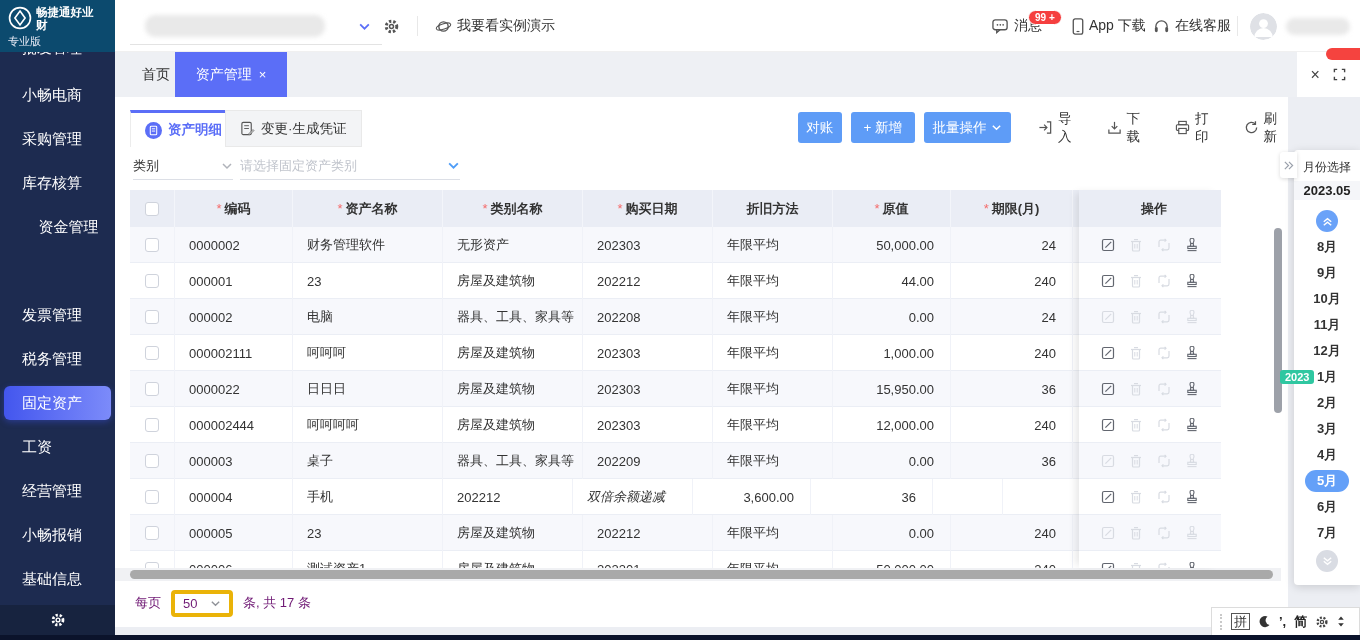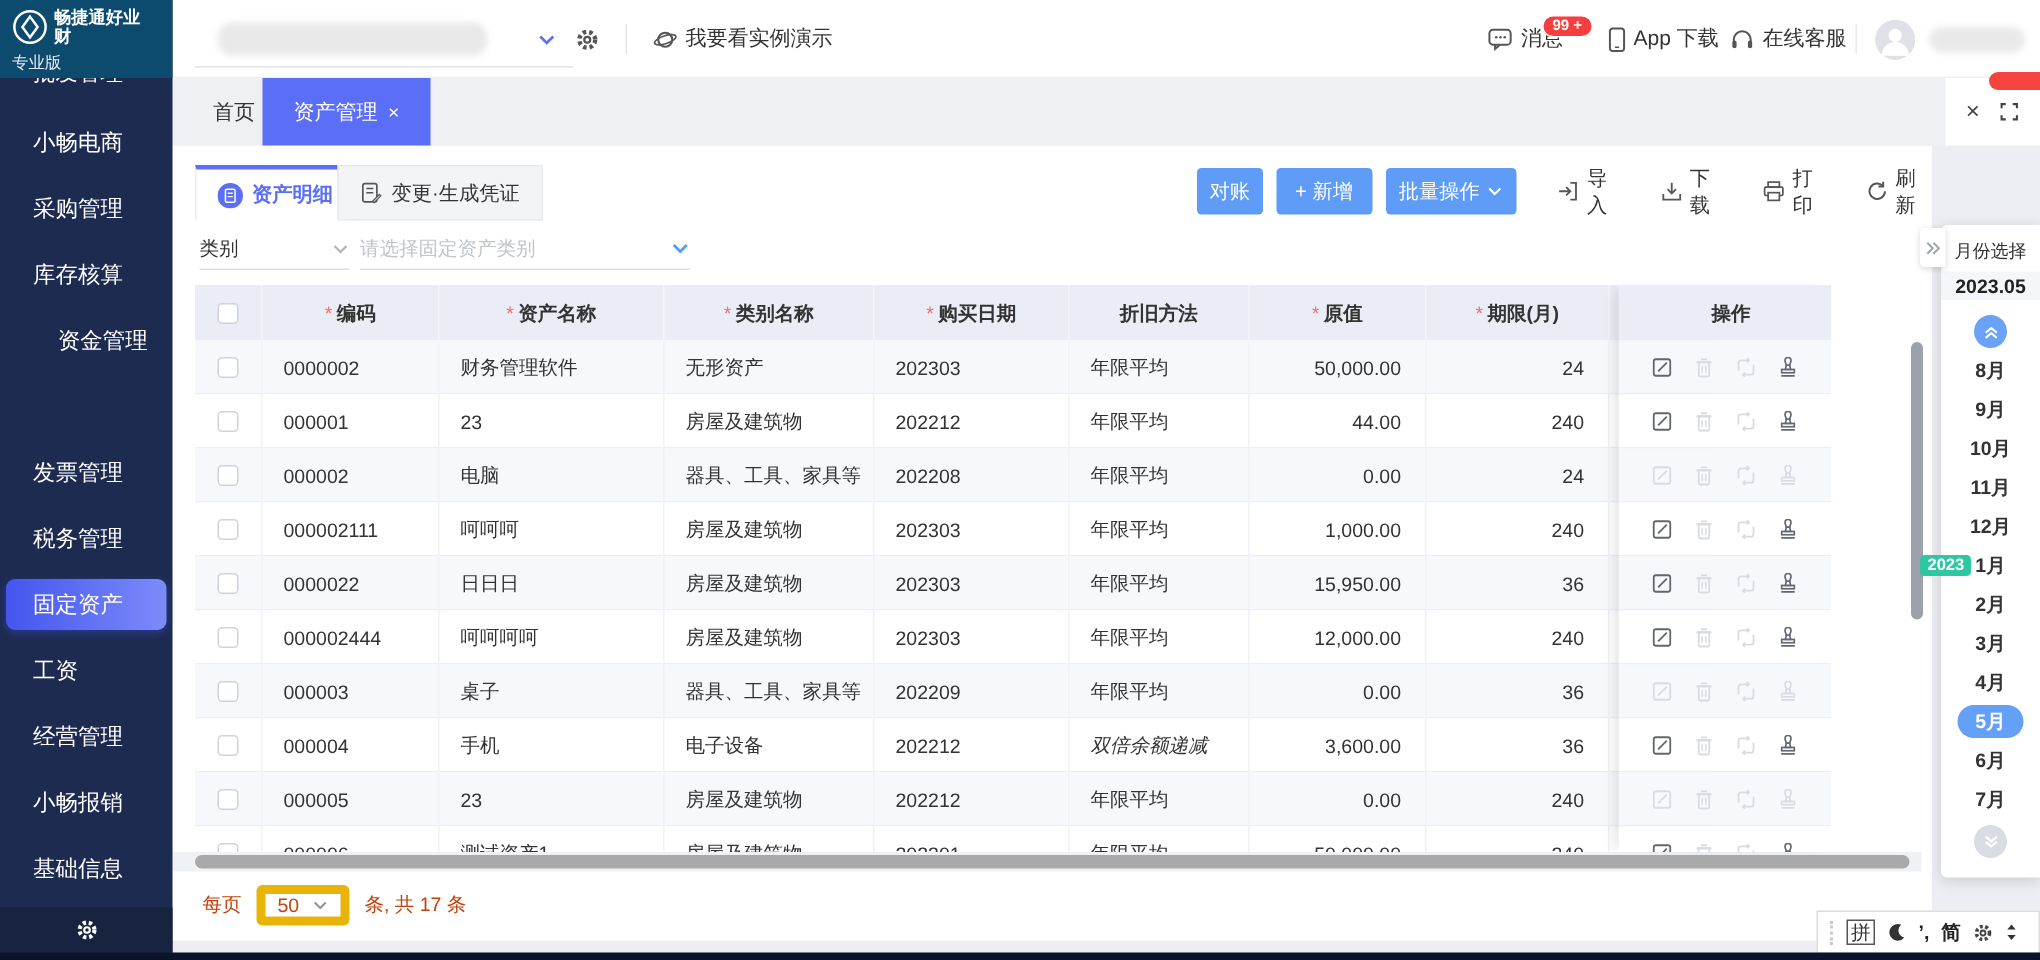--- a/index.html
+++ b/index.html
@@ -74,22 +74,22 @@
   #action-head { height:37px; background:#eaedf5; display:flex; align-items:center; justify-content:center; font-size:13px; font-weight:bold; }
   .arow { height:36px; display:flex; align-items:center; justify-content:space-evenly; border-bottom:1px solid #ebeef5; background:#fff; padding:0 8px; }
   .arow.odd { background:#f7f8fc; }
   .aico { color:#62666f; cursor:pointer; }
   .aico.off { color:#d8dbe2; cursor:default; }
 
   #vscroll { position:absolute; left:1159px; top:131px; width:8px; height:185px; background:#9da1a9; border-radius:4px; z-index:4; }
   #hscroll-track { position:absolute; left:0; top:471px; width:1166px; height:13px; background:#f0f1f4; }
   #hscroll { position:absolute; left:15px; top:473px; width:1143px; height:9px; background:#a9a9a9; border-radius:5px; z-index:4; }
 
-  #pagination { position:absolute; left:20px; top:492px; height:28px; display:flex; align-items:center; gap:10px; font-size:13px; color:#c2410c; }
-  #pp-select { width:62px; height:27px; border:6px solid #eab308; border-radius:4px; display:flex; align-items:center; justify-content:space-between; padding:0 8px; cursor:pointer; }
+  #pagination { position:absolute; left:20px; top:492px; height:28px; display:flex; align-items:center; gap:10px; font-size:13px; color:#701a75; }
+  #pp-select { width:62px; height:27px; border:4px solid #eab308; border-radius:4px; display:flex; align-items:center; justify-content:space-between; padding:0 8px; cursor:pointer; }
 
   
   #month-collapse { position:absolute; left:1280px; top:152px; width:17px; height:26px; background:#fff; border-radius:3px 0 0 3px; box-shadow:0 1px 4px rgba(0,0,0,.15); display:flex; align-items:center; justify-content:center; cursor:pointer; z-index:35; }
   #month-panel { position:absolute; left:1294px; top:150px; width:66px; height:435px; background:#fff; border-radius:4px 0 0 4px; box-shadow:0 2px 10px rgba(0,0,0,.15); z-index:34; }
   #mp-title { text-align:center; font-size:12px; color:#333; padding-top:9px; }
   #mp-current { text-align:center; font-size:13px; font-weight:bold; color:#222; margin-top:5px; background:#f5f6f9; padding:2px 0; }
   .mp-circle { width:22px; height:22px; border-radius:50%; margin:10px auto 2px; display:flex; align-items:center; justify-content:center; cursor:pointer; }
   .mp-up { background:#6aa2f8; }
   .mp-down { background:#d9dce3; margin-top:4px; }
   #mp-list { margin-top:2px; }
@@ -594,23 +594,20 @@
       <div class="tr">
         <div class="td cb" style="width: 45px;">
           <span class="checkbox"></span>
         </div>
         <div class="td" style="width: 118px;">
           <span>000004</span>
         </div>
         <div class="td" style="width: 150px;">
           <span>手机</span>
         </div>
-        <div class="td" style="width: 140px;">
-          <span>电子设备</span>
-        </div>
         <div class="td" style="width: 130px;">
           <span>202212</span>
         </div>
         <div class="td" style="width: 120px; font-style: italic;">
           <span>双倍余额递减</span>
         </div>
         <div class="td num" style="width: 118px;">
           <span>3,600.00</span>
         </div>
         <div class="td num" style="width: 122px;">

